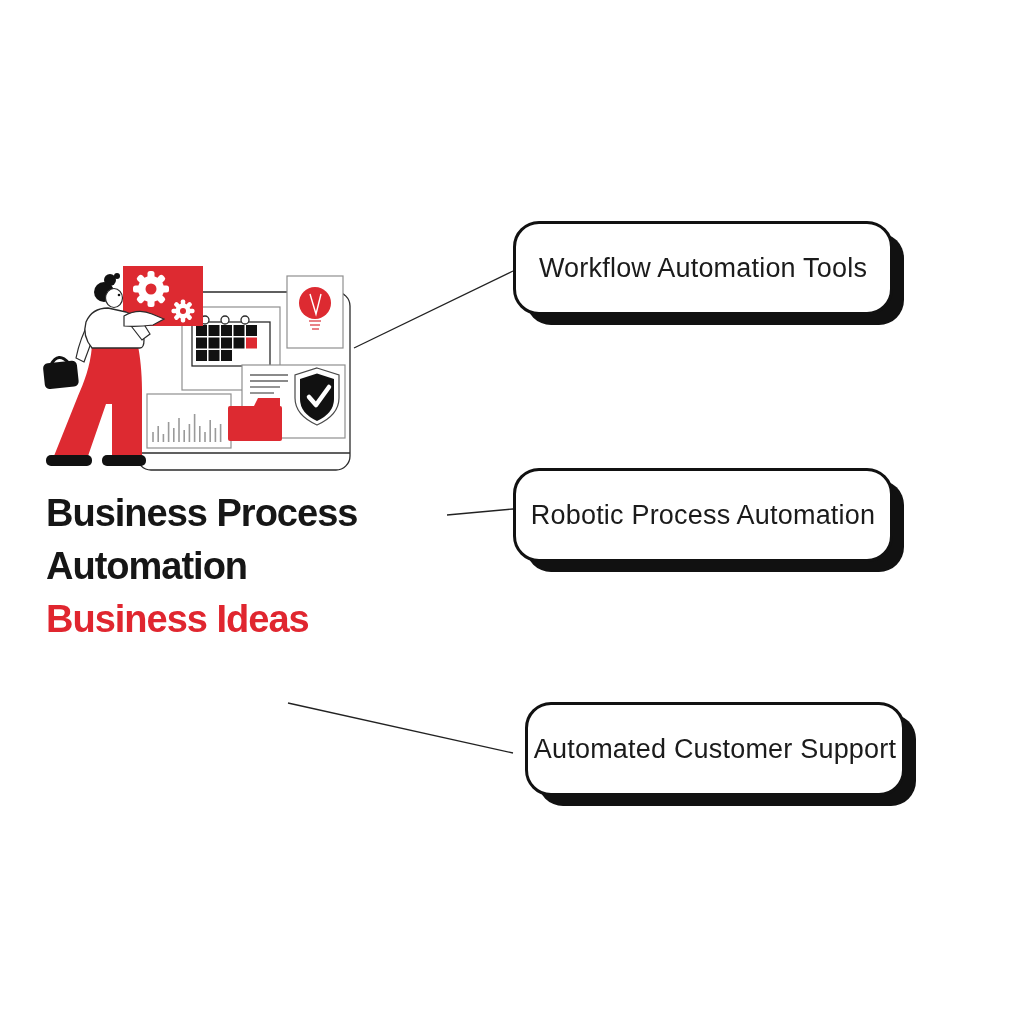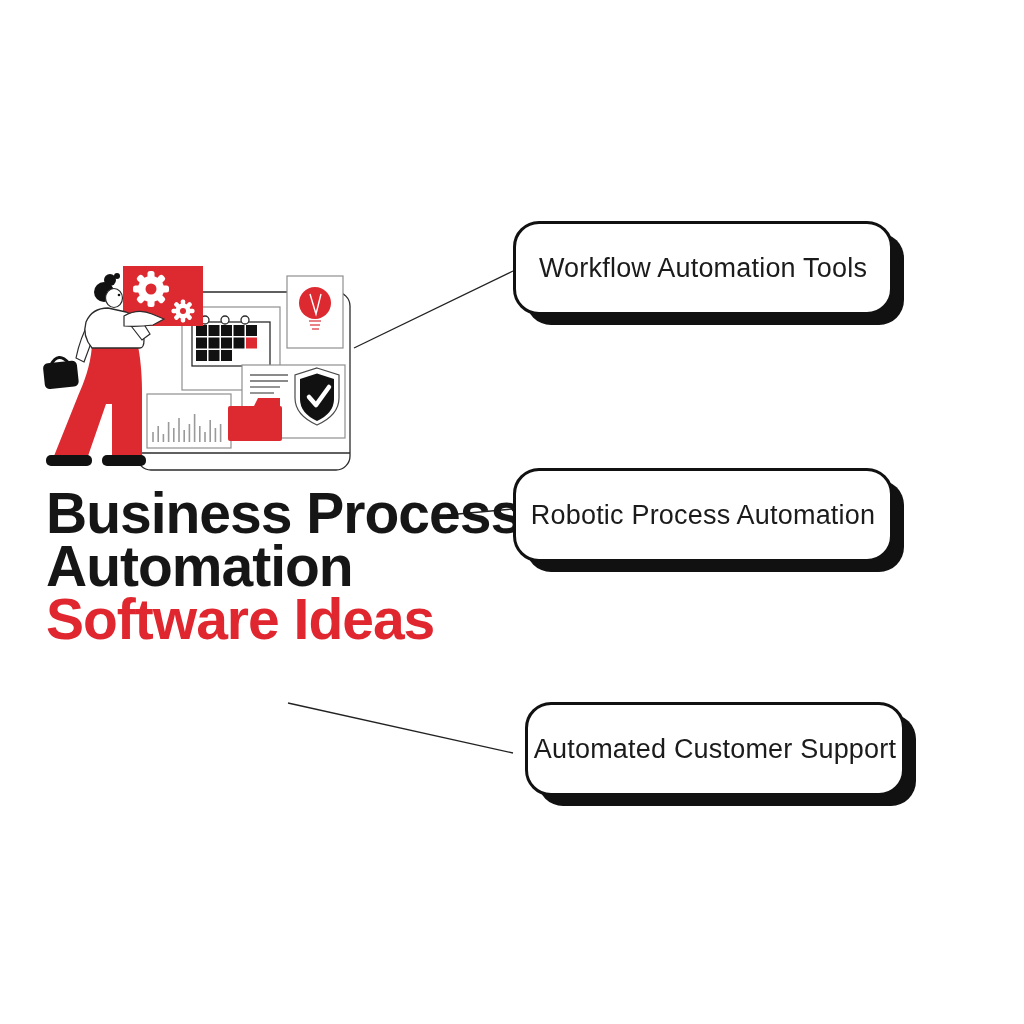--- a/index.html
+++ b/index.html
@@ -15,21 +15,21 @@
   .connectors{position:absolute;left:0;top:0;width:1024px;height:1024px;}
   .connectors line{stroke:var(--line,#222);stroke-width:1.3;}
   .illustration{position:absolute;left:40px;top:256px;width:320px;height:222px;}
   .s-ink{stroke:#2b2b2b;stroke-width:1.3;fill:none;}
   .f-white{fill:#ffffff;}
   .f-ink{fill:var(--ink,#111);}
   .f-red{fill:var(--red,#DD2A31);}
   .s-gray{stroke:var(--panel-stroke,#8f8f8f);stroke-width:1.2;fill:#ffffff;}
   .title-block{
     position:absolute;left:46px;top:487px;width:470px;
-    font-weight:bold;font-size:57px;line-height:53px;letter-spacing:-1px;
+    font-weight:bold;font-size:38px;line-height:53px;letter-spacing:-1px;
     color:#161616;
   }
   .title-line{white-space:nowrap;}
   .title-line.red{color:var(--title-red,#E0262F);}
   .node{
     position:absolute;left:513px;width:380px;height:94px;
     background:#ffffff;border:3px solid var(--ink,#111);border-radius:26px;
     box-shadow:12px 11px 0 -1px var(--ink,#111);
     display:flex;align-items:center;justify-content:center;
   }
@@ -176,21 +176,21 @@
       <circle class="f-ink" cx="70" cy="24" r="6"></circle>
       <circle class="f-ink" cx="77" cy="20" r="3"></circle>
       <ellipse class="f-white" cx="74" cy="42" rx="8.5" ry="9.5" stroke="#2b2b2b" stroke-width="1.2"></ellipse>
       <circle class="f-ink" cx="79" cy="39" r="1.3"></circle>
     </g>
   </svg>
 
   <div class="title-block">
     <div class="title-line">Business Process</div>
     <div class="title-line">Automation</div>
-    <div class="title-line red">Software Ideas</div>
+    <div class="title-line red">Business Ideas</div>
   </div>
 
   <div class="node node1">
     <span class="node-label">Workflow Automation Tools</span>
   </div>
   <div class="node node2">
     <span class="node-label">Robotic Process Automation</span>
   </div>
   <div class="node node3">
     <span class="node-label">Automated Customer Support</span>

